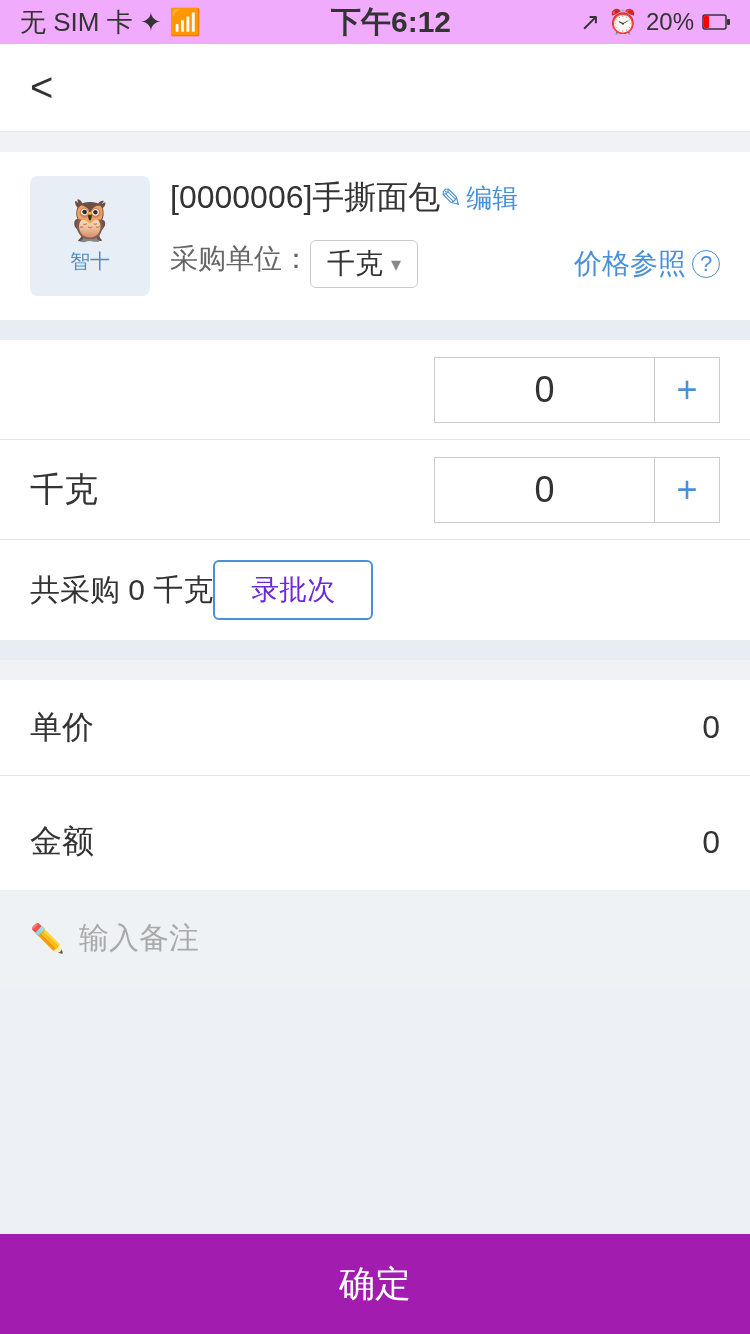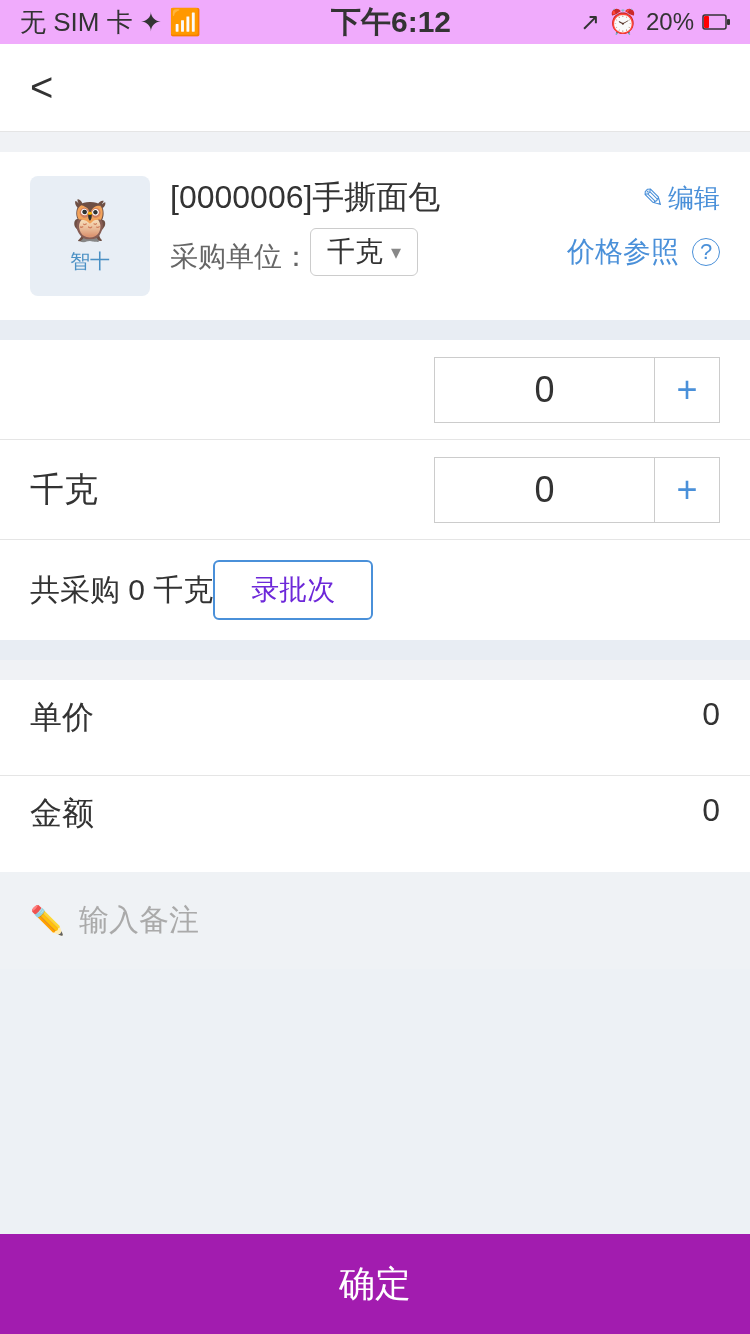--- a/index.html
+++ b/index.html
@@ -95,22 +95,21 @@
       font-size: 20px;
       color: #4a90c4;
       margin-top: 4px;
     }
     .product-info {
       flex: 1;
     }
     .product-name-row {
       display: flex;
       align-items: center;
-      justify-content: space-between;
-      margin-bottom: 8px;
+      margin-bottom: 20px;
     }
     .product-name {
       font-size: 32px;
       font-weight: 500;
       color: #333;
     }
     .product-edit {
       font-size: 26px;
       color: #4a90d9;
       display: flex;
@@ -135,21 +134,21 @@
       font-size: 28px;
       color: #333;
       gap: 8px;
       background: #fff;
     }
     .price-ref {
       font-size: 28px;
       color: #4a90d9;
       display: flex;
       align-items: center;
-      gap: 13px;
+      gap: 6px;
     }
 
     
     .divider-section {
       height: 20px;
       background: #e8edf3;
     }
 
     
     .input-section {
@@ -233,25 +232,26 @@
       cursor: pointer;
     }
 
     
     .price-section {
       background: #fff;
       margin-top: 20px;
     }
     .price-row {
       display: flex;
-      align-items: flex-start;
+      align-items: center;
       justify-content: space-between;
       padding: 16px 30px;
       height: 96px;
       border-bottom: 1px solid #e5e5e5;
+      margin-top: 18px;
     }
     .price-label {
       font-size: 32px;
       color: #333;
     }
     .price-value {
       font-size: 32px;
       color: #333;
     }
 
@@ -338,21 +338,21 @@
   </div>
   <div class="product-info">
     <div class="product-name-row">
       <span class="product-name">[0000006]手撕面包</span>
       <span class="product-edit">
         <span>✎</span>
         <span>编辑</span>
       </span>
     </div>
     <div class="unit-row">
-      <div style="display:flex;align-items:flex-end;">
+      <div style="display:flex;align-items:flex-start;">
         <span class="unit-label">采购单位：</span>
         <div class="unit-dropdown">
           <span>千克</span>
           <span style="font-size:20px;color:#888;">▾</span>
         </div>
       </div>
       <div class="price-ref">
         <span>价格参照</span>
         <span style="width:28px;height:28px;border:1.5px solid #4a90d9;border-radius:50%;display:inline-flex;align-items:center;justify-content:center;font-size:22px;">?</span>
       </div>

